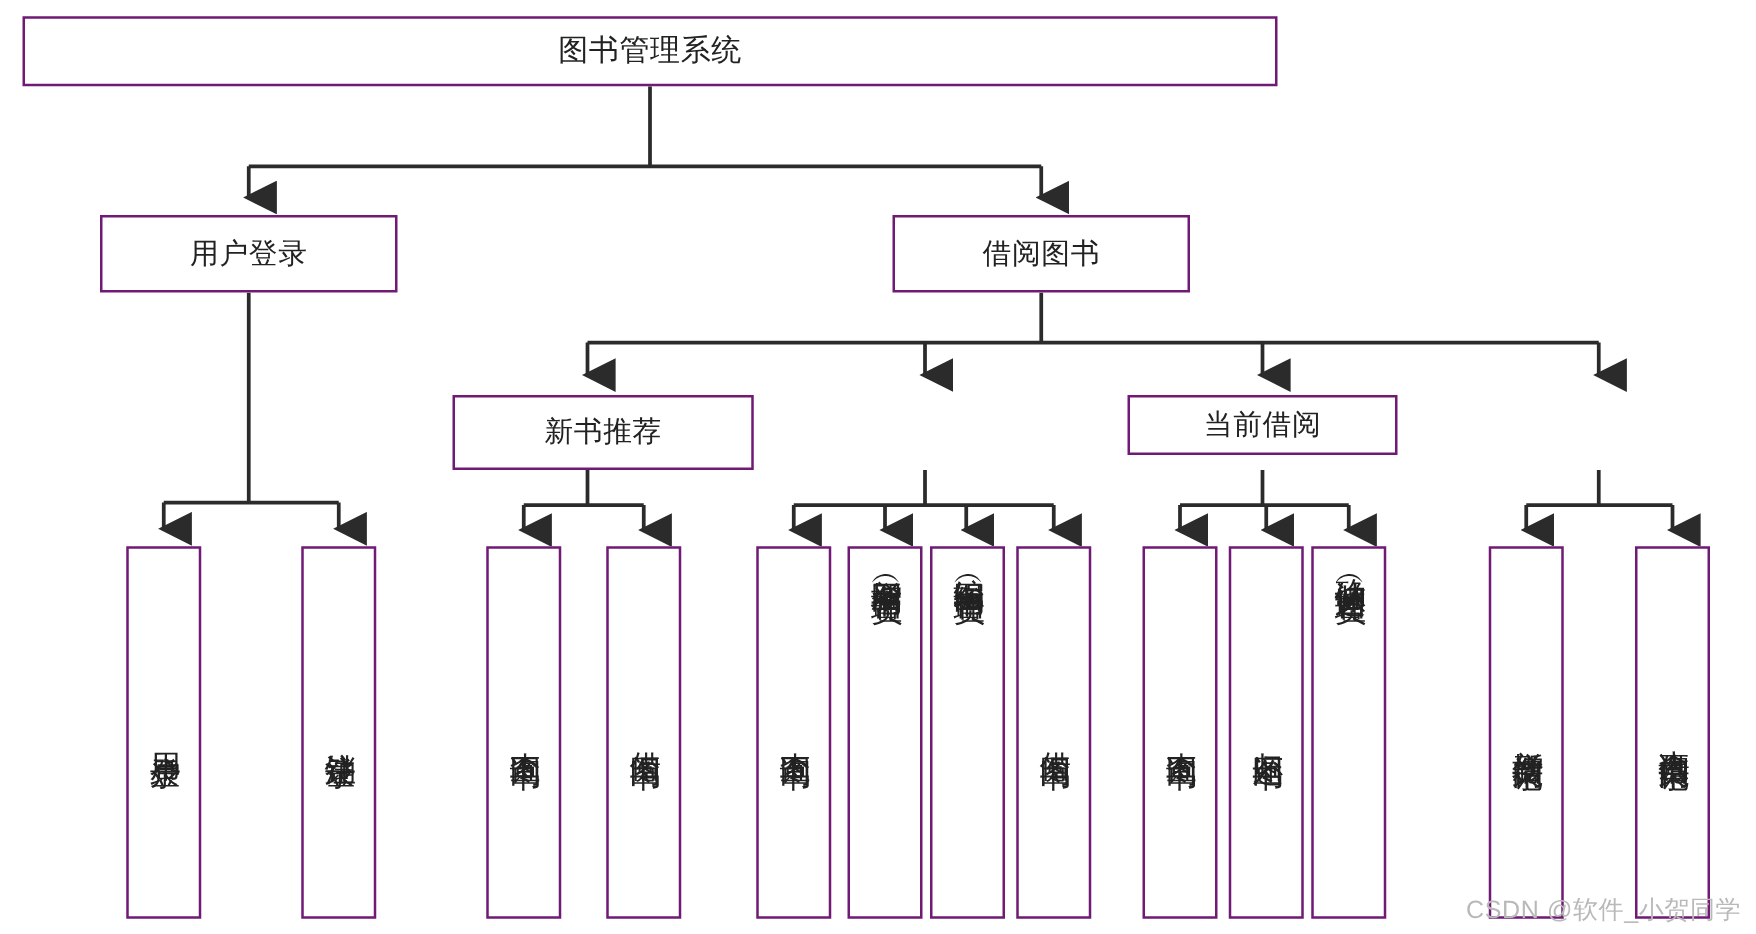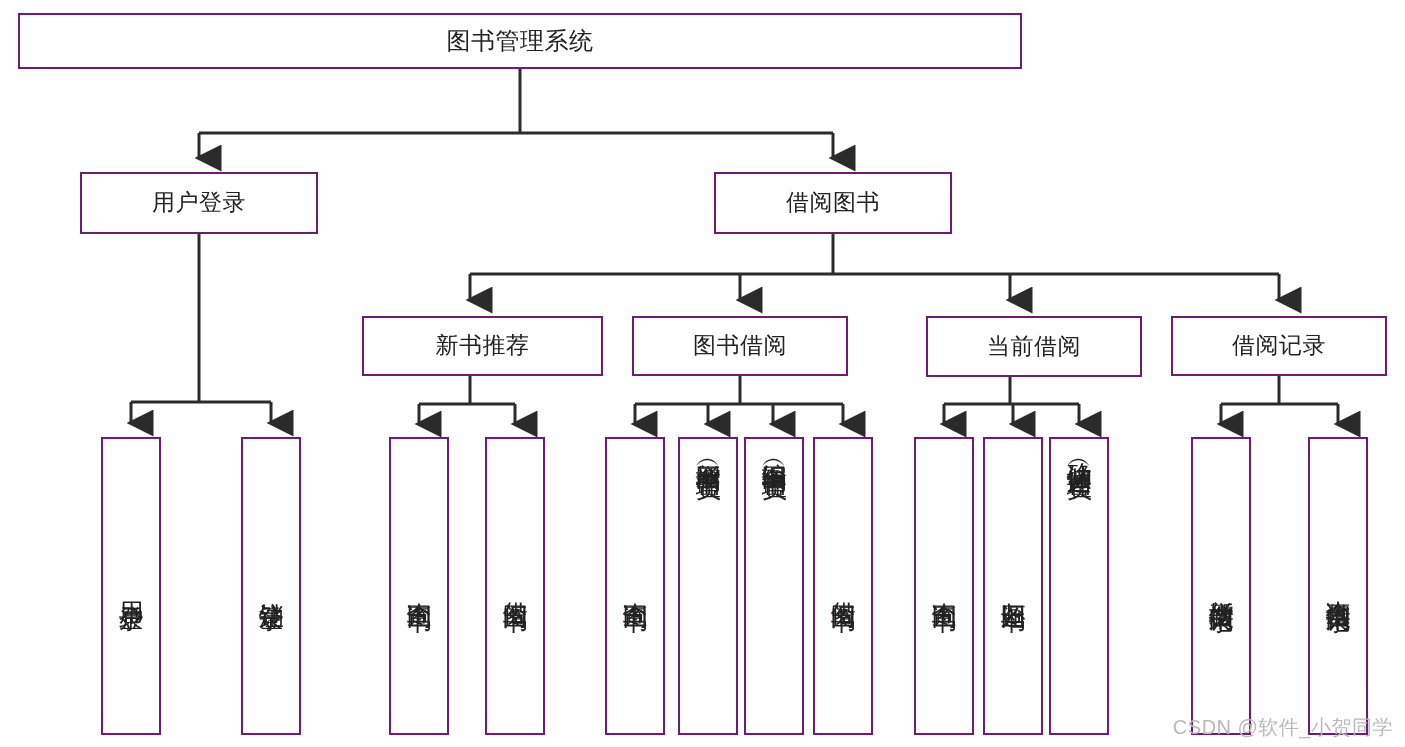--- a/index.html
+++ b/index.html
@@ -139,28 +139,22 @@
   <div class="node horizontal" style="left:80px; top:172px; width:238px; height:62px;">
     <span class="label">用户登录</span>
   </div>
   <div class="node horizontal" style="left:714px; top:172px; width:238px; height:62px;">
     <span class="label">借阅图书</span>
   </div>
 
   <div class="node horizontal" style="left:362px; top:316px; width:241px; height:60px;">
     <span class="label">新书推荐</span>
   </div>
-  <div class="node horizontal" style="left:632px; top:316px; width:216px; height:60px;">
-    <span class="label">图书借阅</span>
-  </div>
-  <div class="node horizontal" style="left:902px; top:316px; width:216px; height:61px;margin-left:24px;">
+  <div class="node horizontal" style="left:902px; top:316px; width:216px; height:48px;">
     <span class="label">当前借阅</span>
-  </div>
-  <div class="node horizontal" style="left:1171px; top:316px; width:216px; height:60px;">
-    <span class="label">借阅记录</span>
   </div>
 
   <div class="node vertical centered" style="left:101px; top:437px; width:60px; height:298px;">
     <span class="label">用户登录</span>
   </div>
   <div class="node vertical centered" style="left:241px; top:437px; width:60px; height:298px;">
     <span class="label">注销登录</span>
   </div>
 
   <div class="node vertical centered" style="left:389px; top:437px; width:60px; height:298px;">

